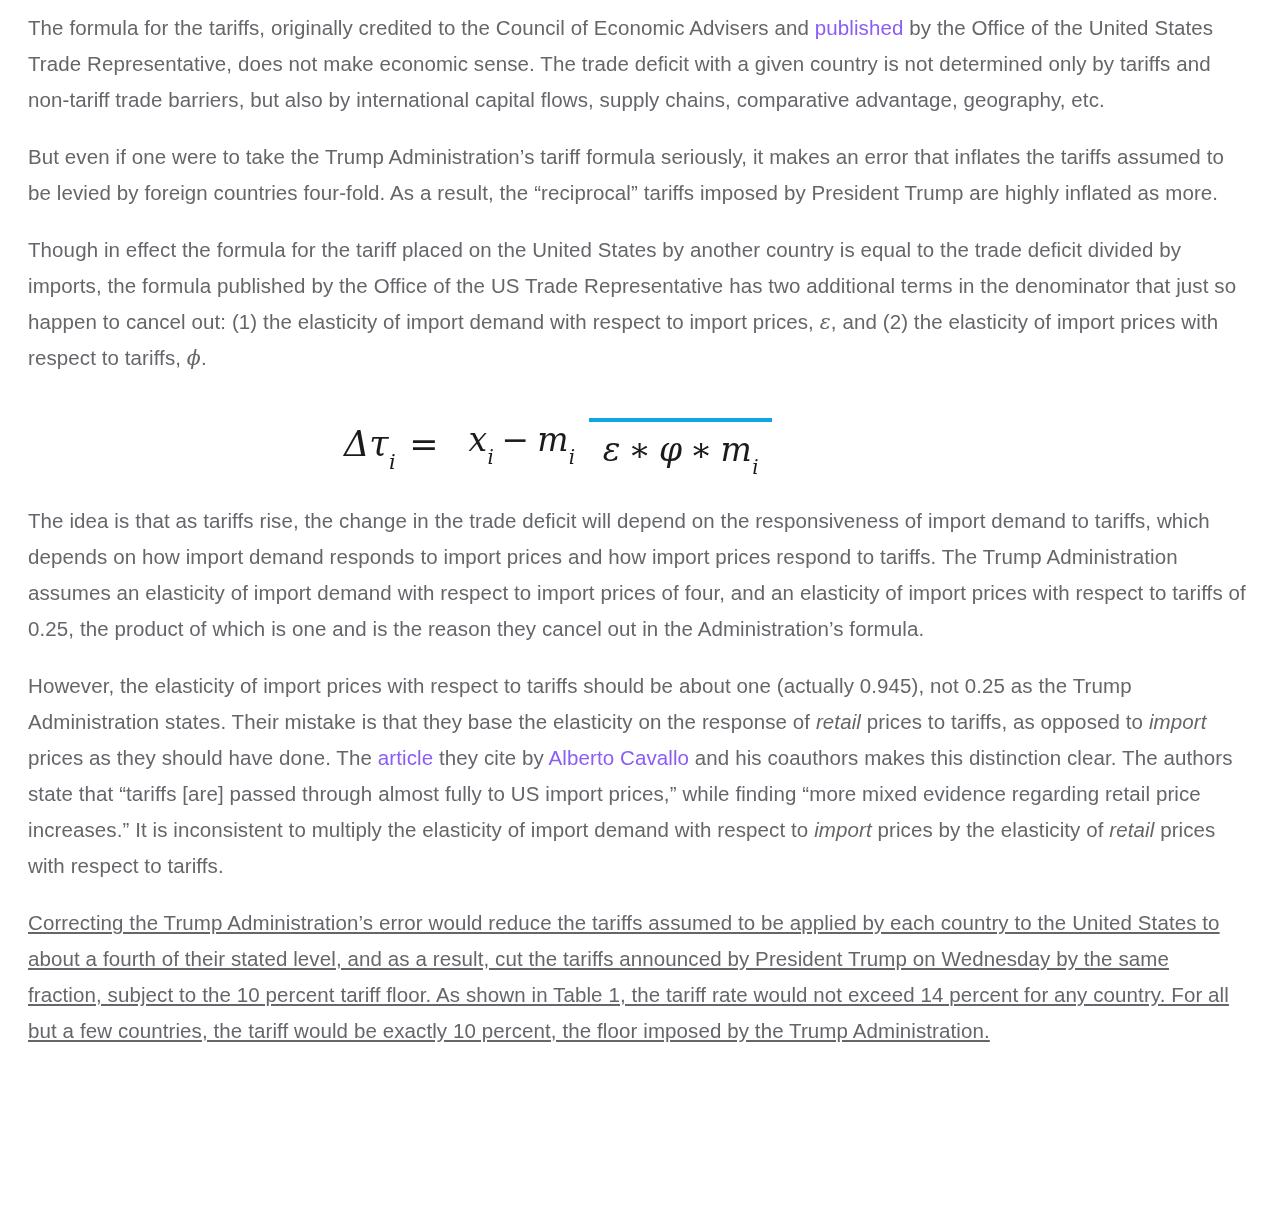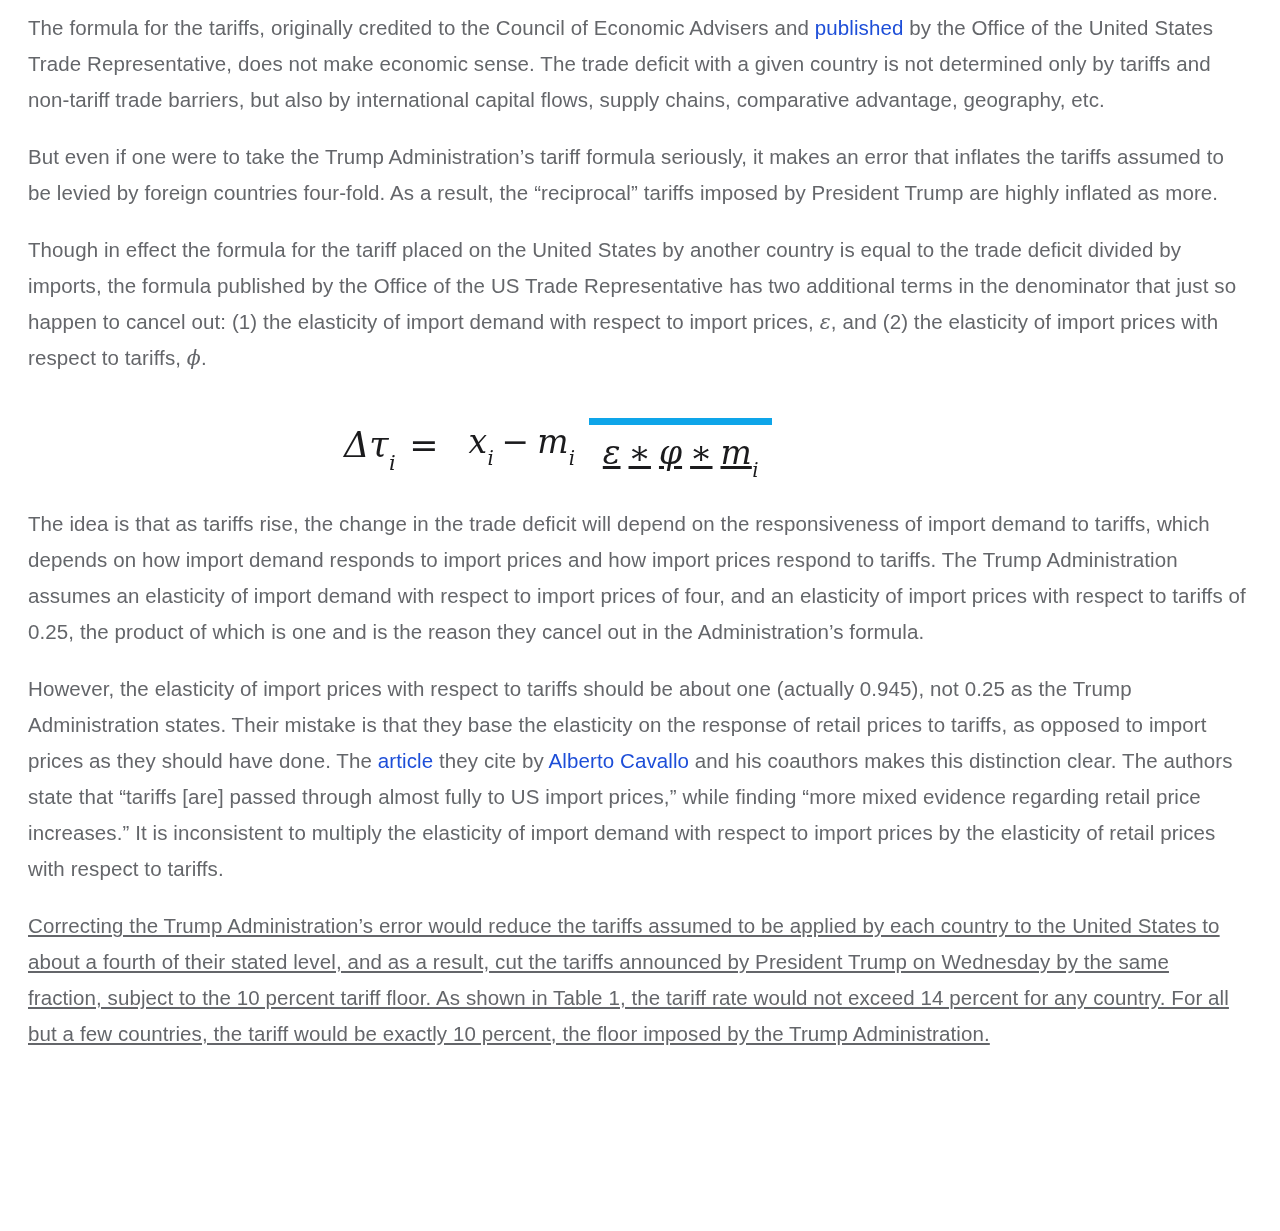--- a/index.html
+++ b/index.html
@@ -21,25 +21,26 @@
     margin: 0 0 21px 0;
     font-size: 20.5px;
     line-height: 36px;
     letter-spacing: 0.1px;
   }
   p.para:last-child {
     margin-bottom: 4px;
     text-decoration: underline;
   }
   .link {
-    color: #1d4ed8;
+    color: #8b5cf6;
     text-decoration: none;
     cursor: pointer;
   }
   .italic-term {
+    font-style: italic;
   }
   .greek {
     font-family: "DejaVu Serif", serif;
     font-style: italic;
   }
   
   .formula-wrap {
     display: flex;
     justify-content: center;
     margin: 42px 0 34px 0;
@@ -72,24 +73,23 @@
     display: inline-flex;
     flex-direction: row;
     align-items: center;
     font-size: 33px;
   }
   .frac .num {
     padding: 0 14px 8px 14px;
     white-space: nowrap;
   }
   .frac .den {
-    border-top: 7px solid #0ea5e9;
+    border-top: 4px solid #0ea5e9;
     padding: 8px 14px 0 14px;
     white-space: nowrap;
-    text-decoration: underline;
   }
   .frac .op {
     margin: 0 8px;
   }
 </style>
 </head>
 <body>
 
 <div class="article">
 

